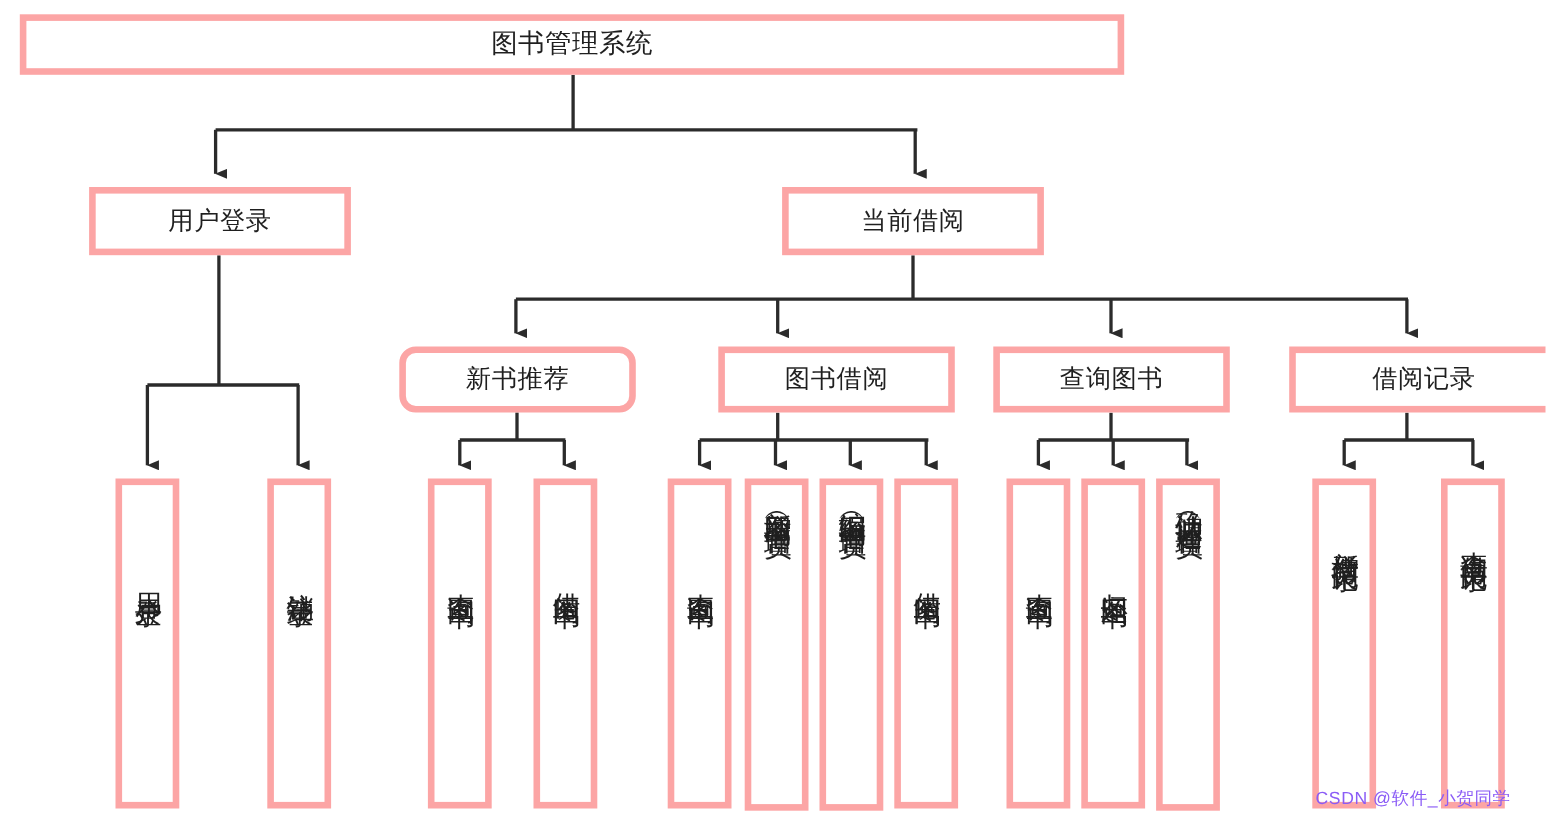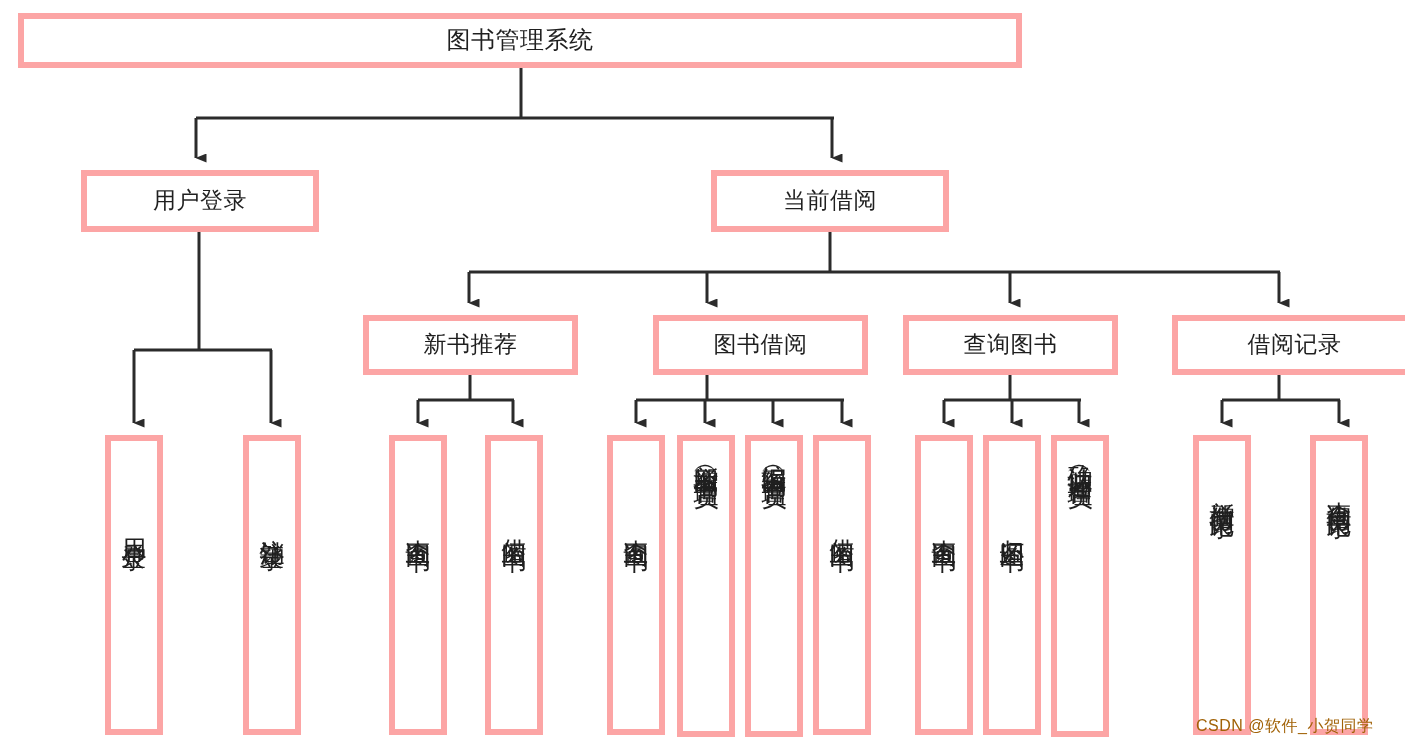--- a/index.html
+++ b/index.html
@@ -61,21 +61,21 @@
     line-height: 1.0;
     letter-spacing: 3px;
   }
   .node-box.root .node-label { font-size: 24px; }
 
   .watermark {
     position: absolute;
     left: 1196px;
     top: 716px;
     font-size: 16px;
-    color: #a16207;
+    color: #8b5cf6;
     white-space: nowrap;
     letter-spacing: 0.5px;
     pointer-events: none;
   }
 </style>
 </head>
 <body>
 
 <div id="diagram-root">
 
@@ -144,21 +144,21 @@
     <span class="node-label">图书管理系统</span>
   </div>
 
   <div class="node-box horizontal" style="left:81px; top:170px; width:238px; height:62px;">
     <span class="node-label">用户登录</span>
   </div>
   <div class="node-box horizontal" style="left:711px; top:170px; width:238px; height:62px;">
     <span class="node-label">当前借阅</span>
   </div>
 
-  <div class="node-box horizontal" style="left:363px; top:315px; width:215px; height:60px;">
+  <div class="node-box horizontal" style="left:363px; top:315px; width:215px; height:60px;border-radius:15px;">
     <span class="node-label">新书推荐</span>
   </div>
   <div class="node-box horizontal" style="left:653px; top:315px; width:215px; height:60px;">
     <span class="node-label">图书借阅</span>
   </div>
   <div class="node-box horizontal" style="left:903px; top:315px; width:215px; height:60px;">
     <span class="node-label">查询图书</span>
   </div>
   <div class="node-box horizontal" style="left:1172px; top:315px; width:245px; height:60px;">
     <span class="node-label">借阅记录</span>

